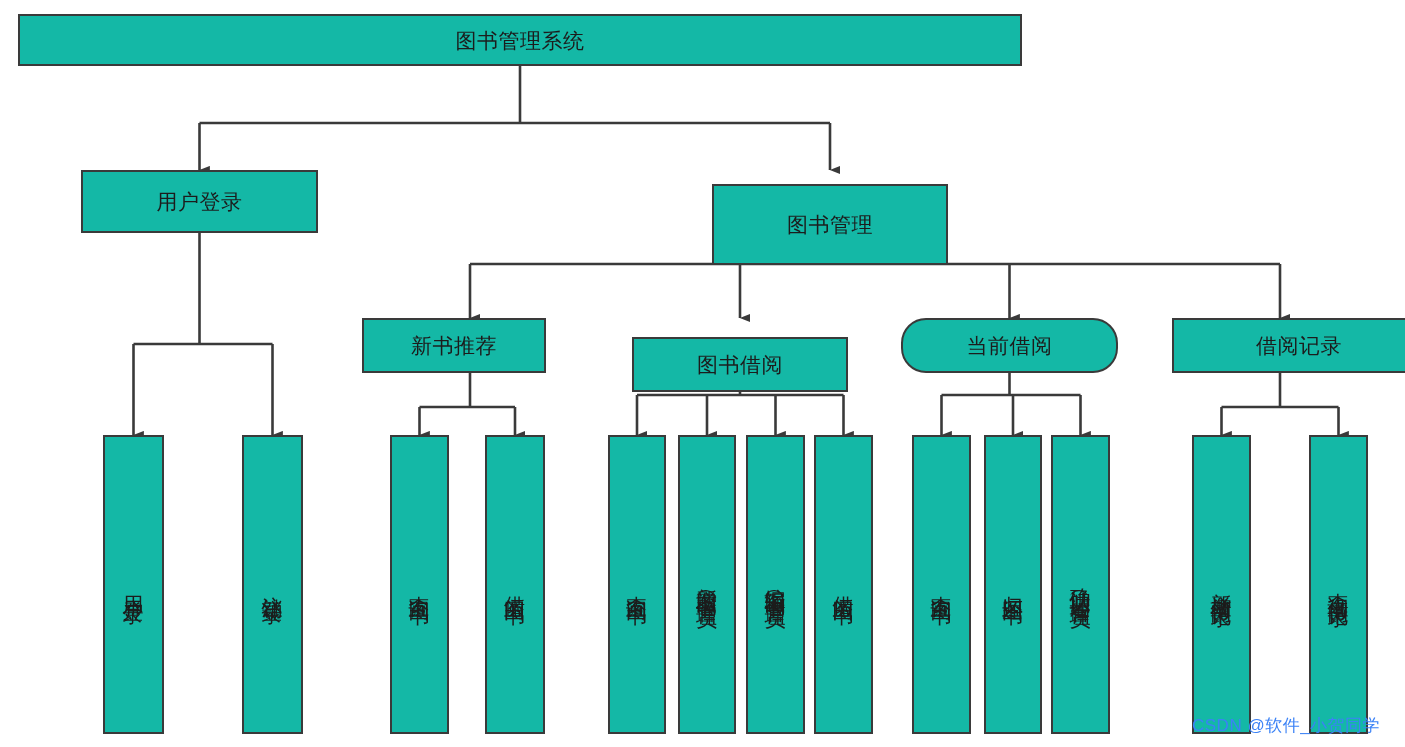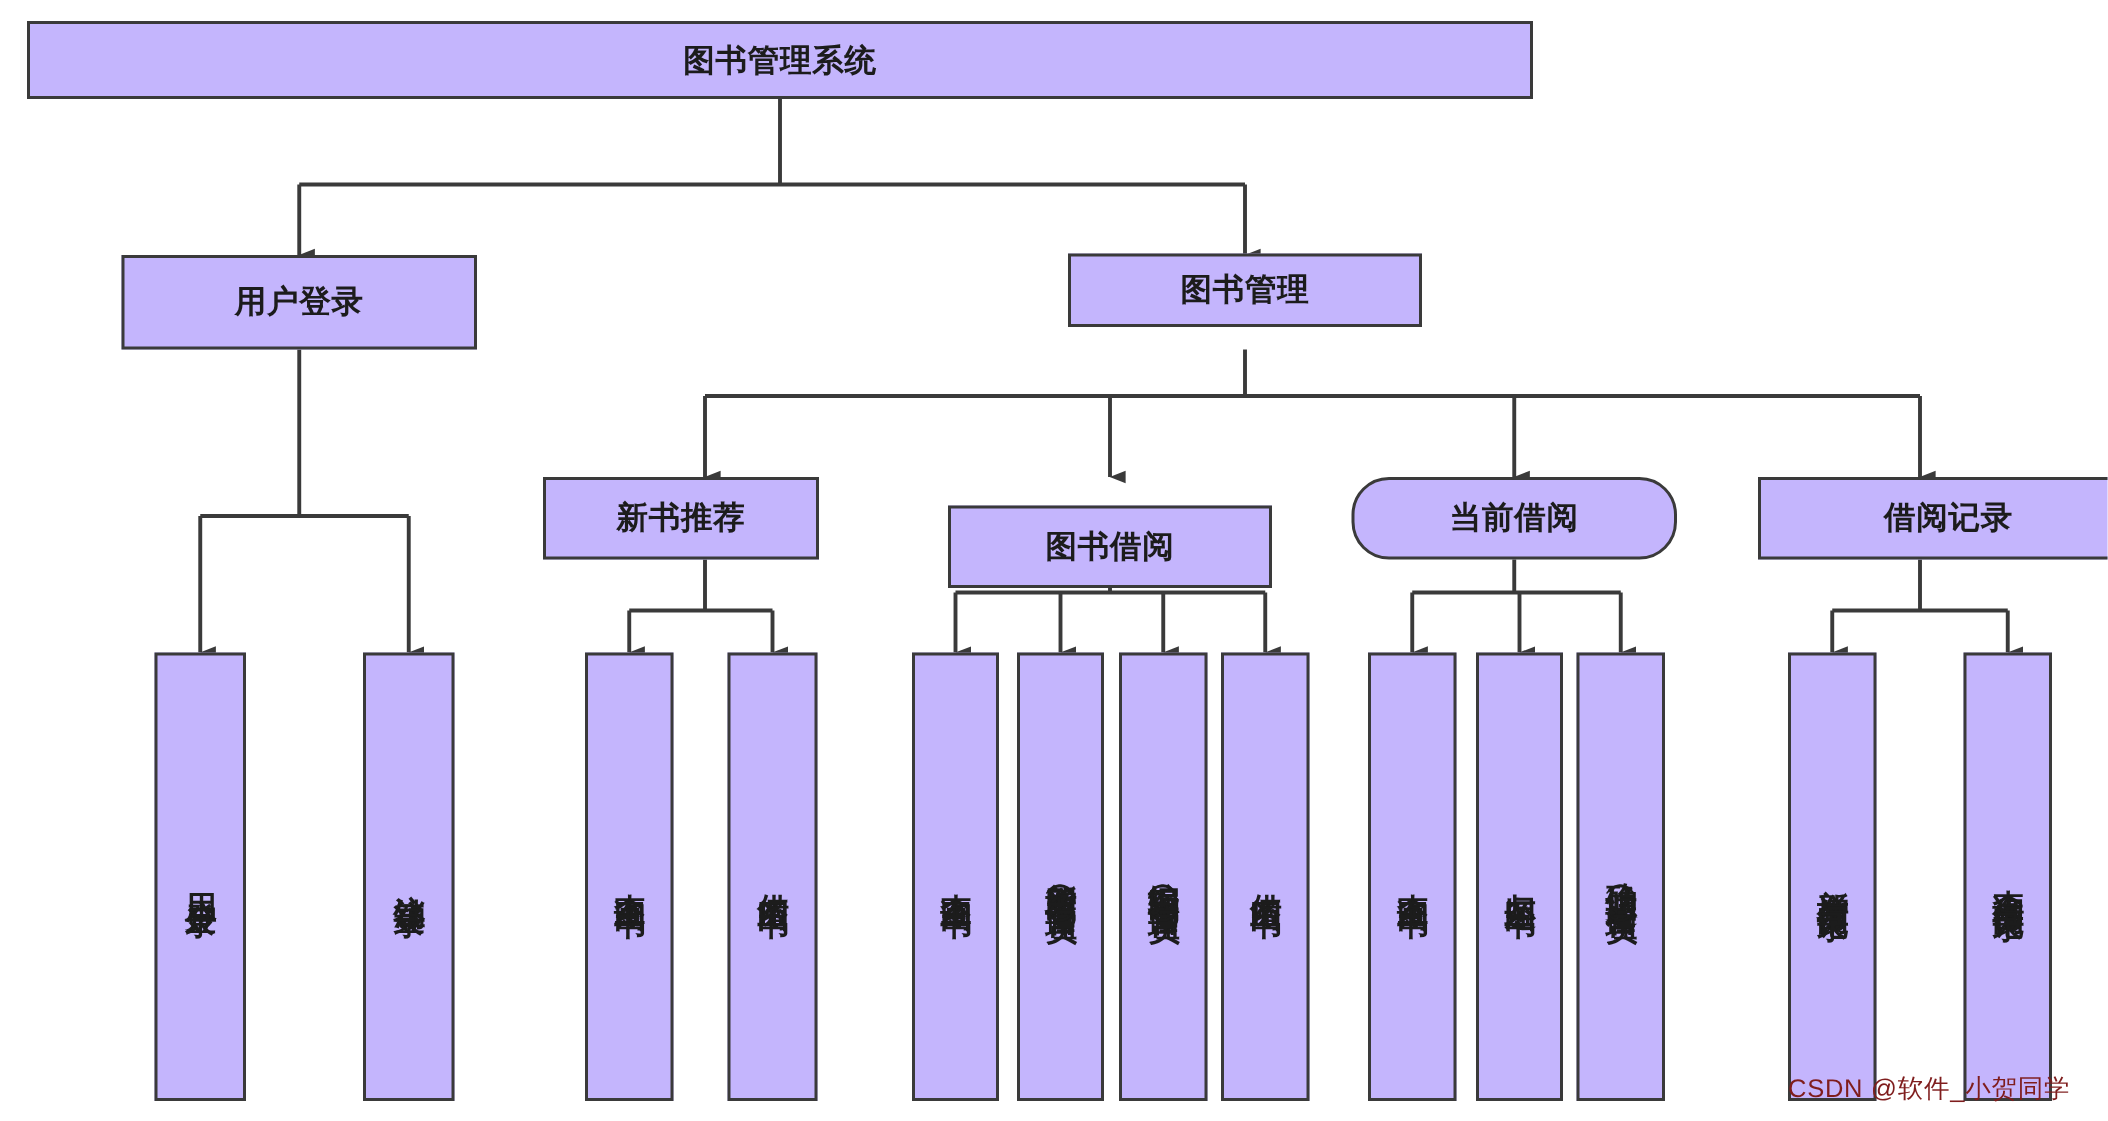--- a/index.html
+++ b/index.html
@@ -23,46 +23,45 @@
     position: absolute;
     left: 0;
     top: 0;
     width: 1405px;
     height: 747px;
   }
   .node-box {
     position: absolute;
     box-sizing: border-box;
     border: 2.5px solid #3a3a3a;
-    background: #c4b5fd;
+    background: #14b8a6;
     display: flex;
     align-items: center;
     justify-content: center;
-    font-weight: bold;
   }
   .node-label-h {
     font-size: 21px;
     color: #1c1c1c;
     letter-spacing: 0.5px;
     line-height: 1;
     white-space: nowrap;
   }
   .node-label-v {
     font-size: 21px;
     color: #1c1c1c;
     writing-mode: vertical-rl;
     text-orientation: upright;
     letter-spacing: 3px;
     line-height: 1;
     white-space: nowrap;
   }
   .watermark {
     position: absolute;
     font-size: 17px;
-    color: #7f1d1d;
+    color: #3b82f6;
     white-space: nowrap;
     letter-spacing: 0.5px;
   }
 </style>
 </head>
 <body>
 
 <div id="diagram-root">
 
   <svg class="diagram-canvas" viewBox="0 0 1405 747">
@@ -108,21 +107,21 @@
       </g>
   </svg>
 
   <div class="node-box" style="left: 18px; top: 14px; width: 1004px; height: 52px;">
     <span class="node-label-h">图书管理系统</span>
   </div>
 
   <div class="node-box" style="left: 81px; top: 170px; width: 237px; height: 63px;">
     <span class="node-label-h">用户登录</span>
   </div>
-  <div class="node-box" style="left: 712px; top: 169px; width: 236px; height: 49px;">
+  <div class="node-box" style="left: 712px; top: 184px; width: 236px; height: 81px;">
     <span class="node-label-h">图书管理</span>
   </div>
 
   <div class="node-box" style="left: 362px; top: 318px; width: 184px; height: 55px;">
     <span class="node-label-h">新书推荐</span>
   </div>
   <div class="node-box" style="left: 632px; top: 318px; width: 216px; height: 55px; margin-top: 19px;">
     <span class="node-label-h">图书借阅</span>
   </div>
   <div class="node-box" style="left: 901px; top: 318px; width: 217px; height: 55px; border-radius: 25px;">

